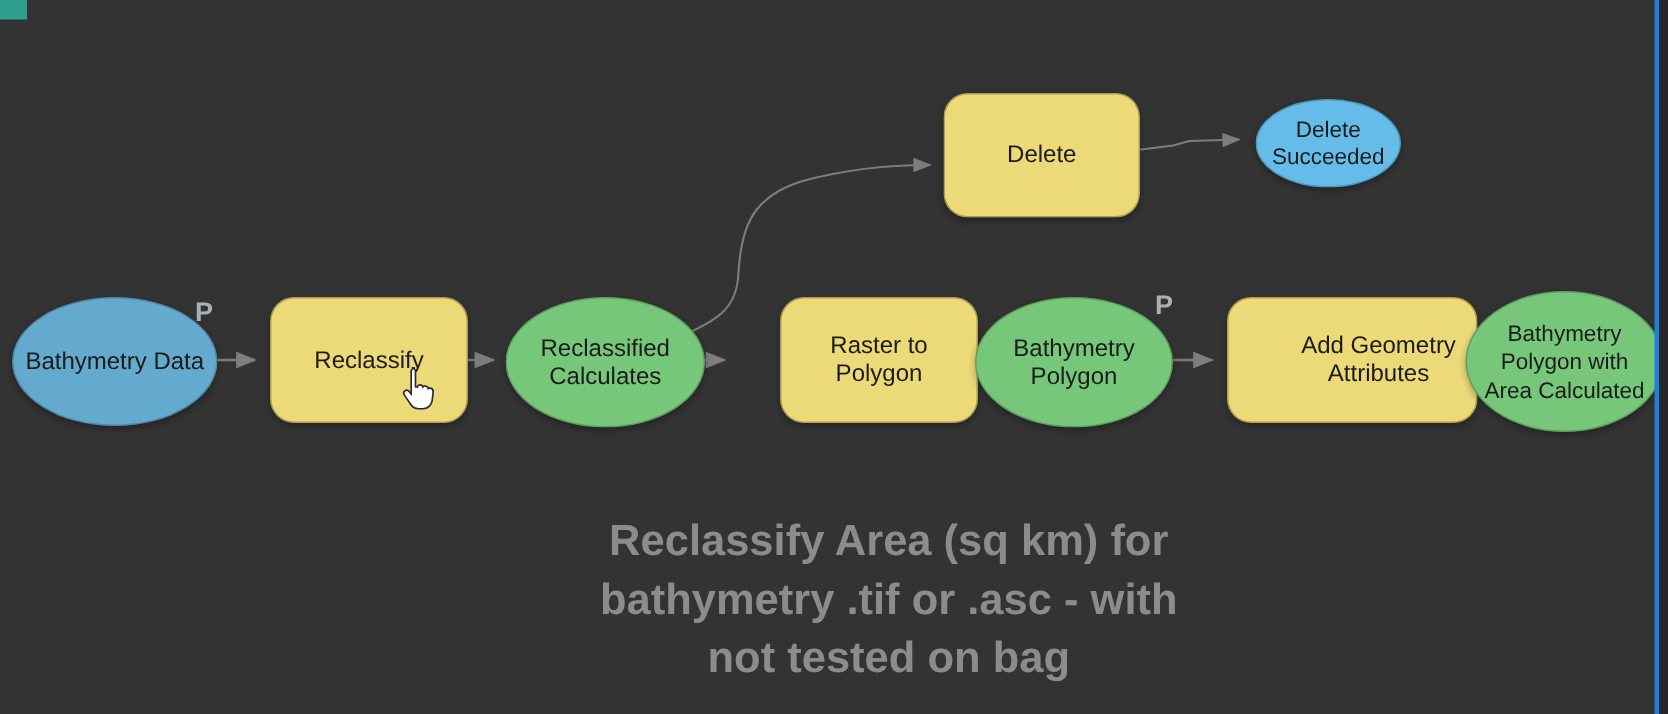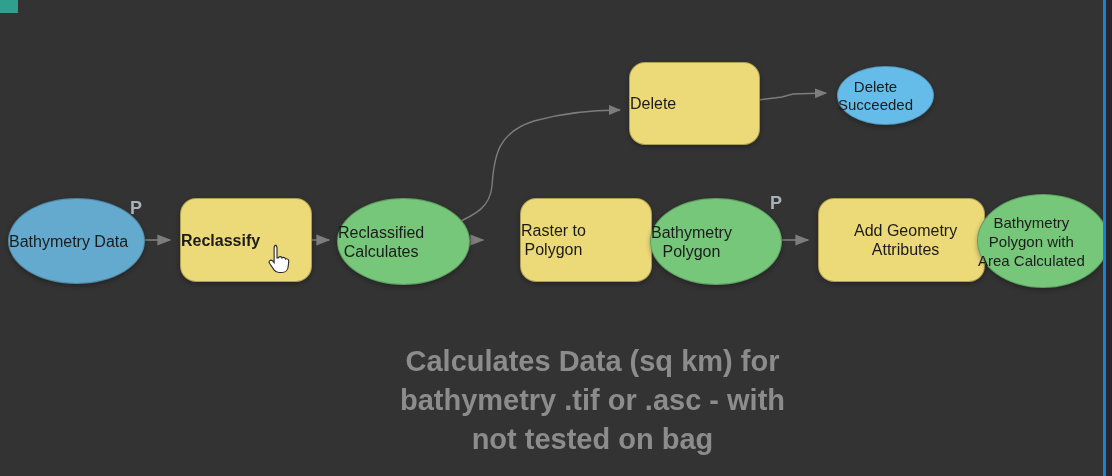--- a/index.html
+++ b/index.html
@@ -1,21 +1,21 @@
 <!DOCTYPE html>
 <html><head>
 <meta charset="utf-8">
 <style>
   html,body{margin:0;padding:0;background:#333333;}
   #canvas{
     position:relative;width:1112px;height:476px;overflow:hidden;
     background:#333333;font-family:"Liberation Sans",sans-serif;
   }
   .node{
-    position:absolute;display:flex;align-items:center;justify-content:flex-start;
+    position:absolute;display:flex;align-items:center;justify-content:center;
     text-align:center;color:#1b1b1b;font-size:16px;line-height:19px;
     white-space:pre-line;z-index:2;box-shadow:0 2px 5px rgba(0,0,0,0.30);
     cursor:default;
   }
   .ellipse{border-radius:50%;border:1px solid rgba(0,0,0,0.20);}
   .rect{border-radius:16px;border:1px solid rgba(125,112,52,0.55);}
   .param{
     position:absolute;z-index:3;font-size:18px;font-weight:bold;
     color:#a9b0b6;line-height:18px;
   }
@@ -24,21 +24,21 @@
     position:absolute;left:290px;top:342px;width:605px;z-index:2;
     text-align:center;font-size:29px;font-weight:bold;line-height:39px;
     color:#8c8c8c;
   }
   #pane-divider{position:absolute;top:0;left:1103px;width:3px;height:476px;z-index:5;}
   #pane-edge{position:absolute;top:0;left:1106px;width:6px;height:476px;z-index:5;background:#27272b;}
   #corner-accent{position:absolute;left:0;top:0;width:18px;height:13px;z-index:5;}
   #cursor{position:absolute;left:263px;top:242px;width:30px;height:40px;z-index:4;}
   
   #n-bathymetry-data{left:8px;top:198px;width:135px;height:84px;}
-  #n-reclassify{left:180px;top:198px;width:130px;height:82px;font-weight:bold;}
+  #n-reclassify{left:180px;top:198px;width:130px;height:82px;}
   #n-reclassified-bathymetry{left:337px;top:198px;width:131px;height:85px;}
   #n-raster-to-polygon{left:520px;top:198px;width:130px;height:82px;}
   #n-bathymetry-polygon{left:650px;top:198px;width:130px;height:85px;}
   #n-add-geometry-attributes{left:818px;top:198px;width:130px;height:82px;padding-left:35px;}
   #n-bathymetry-polygon-area{left:977px;top:194px;width:130px;height:92px;font-size:15px;}
   #n-delete{left:629px;top:62px;width:129px;height:81px;}
   #n-delete-succeeded{left:837px;top:66px;width:95px;height:57px;font-size:15px;line-height:18px;}
   #p-bathymetry-data{left:130px;top:199px;}
   #p-bathymetry-polygon{left:770px;top:194px;}
 </style>
@@ -108,21 +108,21 @@
   <div class="node ellipse" id="n-delete-succeeded" style="background-color: rgb(101, 188, 233);">
     <span>Delete
 Succeeded</span>
   </div>
 
   <svg id="cursor" viewBox="0 0 24 30">
     <path d="M9.2 1.6 c1.1 0 2 .9 2 2 v8.1 l1 .1 c.2-.7 .9-1.2 1.7-1.1 .6 .1 1.1 .5 1.3 1.1 .3-.4 .9-.6 1.4-.5 .7 .1 1.3 .7 1.4 1.3 .3-.2 .7-.3 1.1-.2 .9 .2 1.6 1 1.5 2 l-.5 4.6 c-.3 2.5-2.4 4.4-4.9 4.4 h-2.4 c-1.6 0-3.1-.8-4-2.1 l-3.6-5.3 c-.5-.7-.3-1.6 .3-2.1 .7-.5 1.6-.4 2.2 .2 l1.2 1.4 V3.6 c0-1.1 .9-2 2-2 z" fill="#ffffff" stroke="#2a2a2a" stroke-width="0.9"></path>
   </svg>
 
   <div id="note">
-    <div>Calculates Data (sq km) for</div>
+    <div>Reclassify Area (sq km) for</div>
     <div>bathymetry .tif or .asc - with</div>
     <div>not tested on bag</div>
   </div>
 
   <div id="pane-divider" style="background-color: rgb(26, 128, 218);"></div>
   <div id="pane-edge" style="background-color: rgb(39, 39, 43);"></div>
 
   <div id="corner-accent" style="background-color: rgb(47, 160, 141);"></div>
 
 </div>

